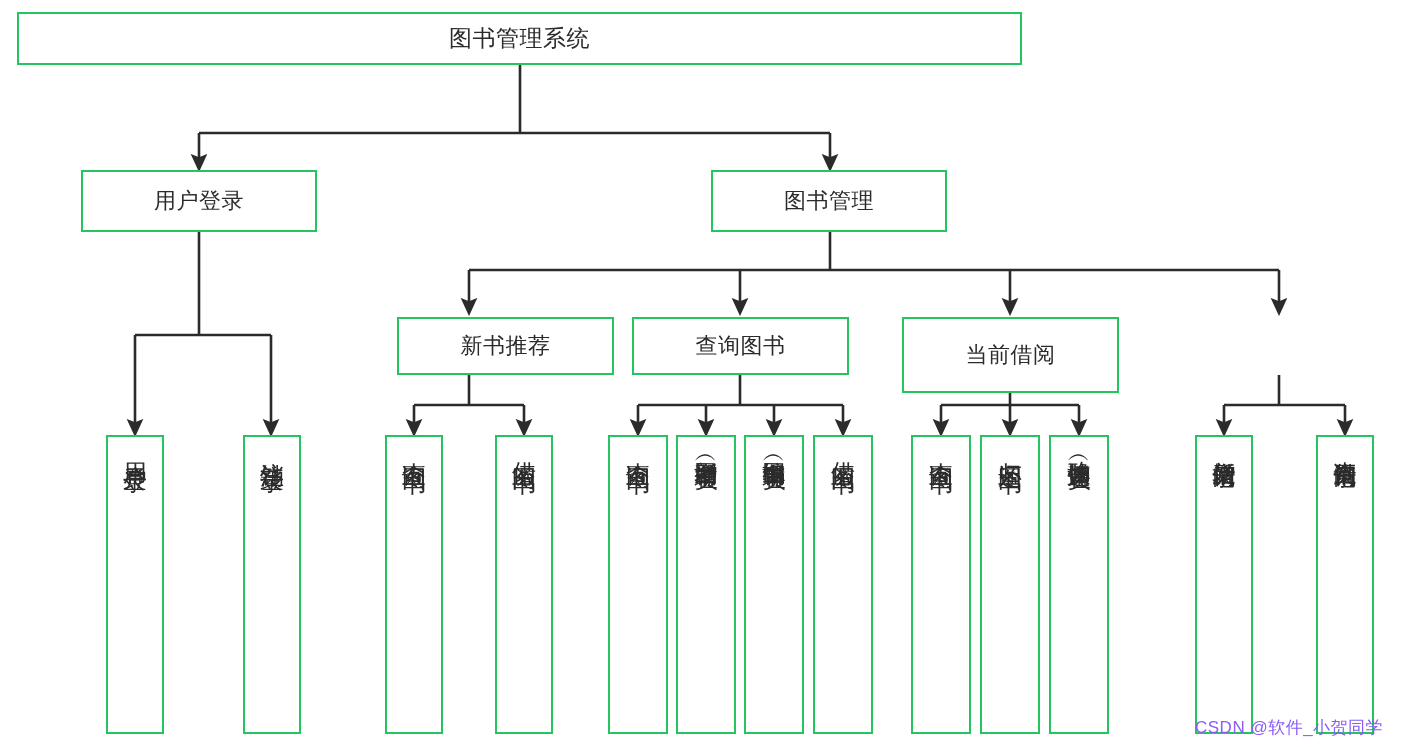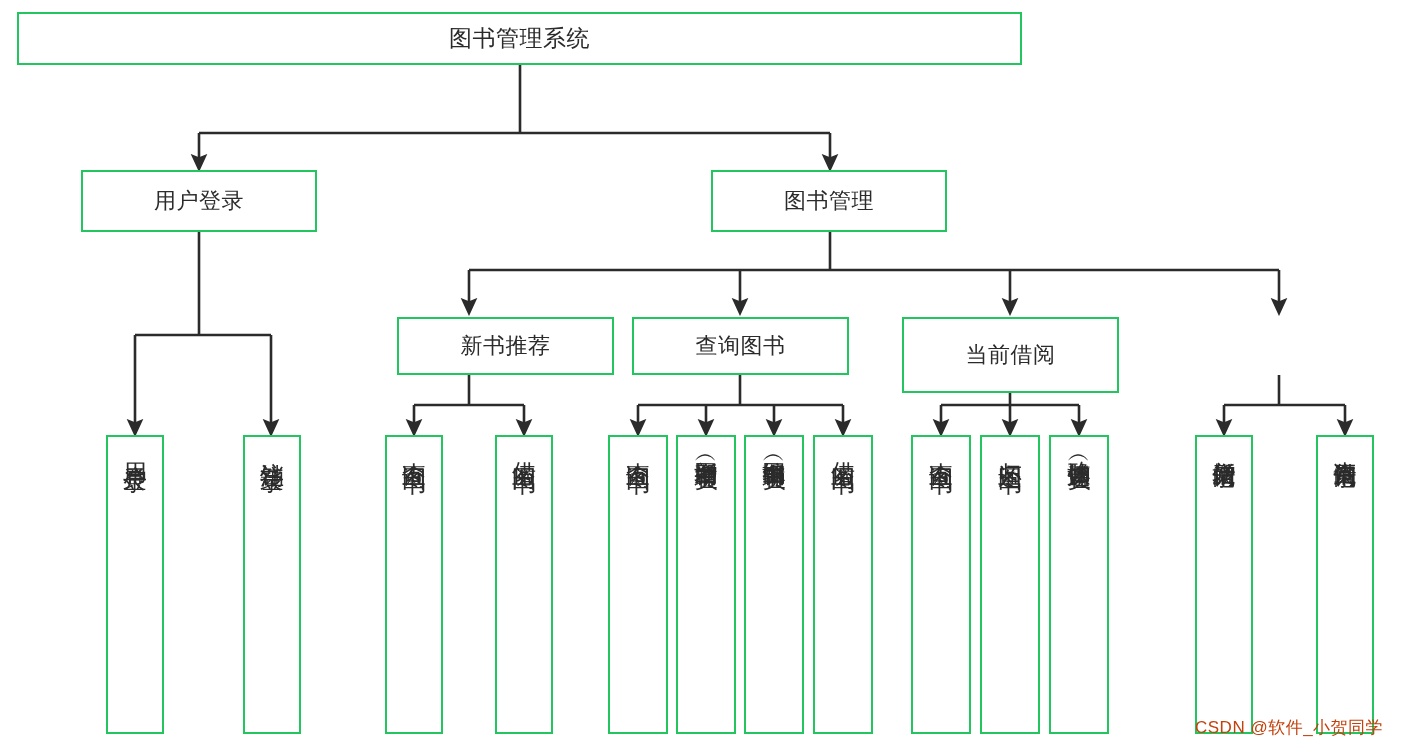--- a/index.html
+++ b/index.html
@@ -62,21 +62,21 @@
     position: absolute;
     left: 0;
     top: 0;
     width: 1405px;
     height: 747px;
     pointer-events: none;
   }
   .watermark {
     position: absolute;
     font-size: 17px;
-    color: #c2410c;
+    color: #8b5cf6;
     white-space: nowrap;
     letter-spacing: 0.5px;
   }
 </style>
 </head>
 <body>
 
 <div id="canvas">
 
   <svg id="edges" viewBox="0 0 1405 747" xmlns="http://www.w3.org/2000/svg">

